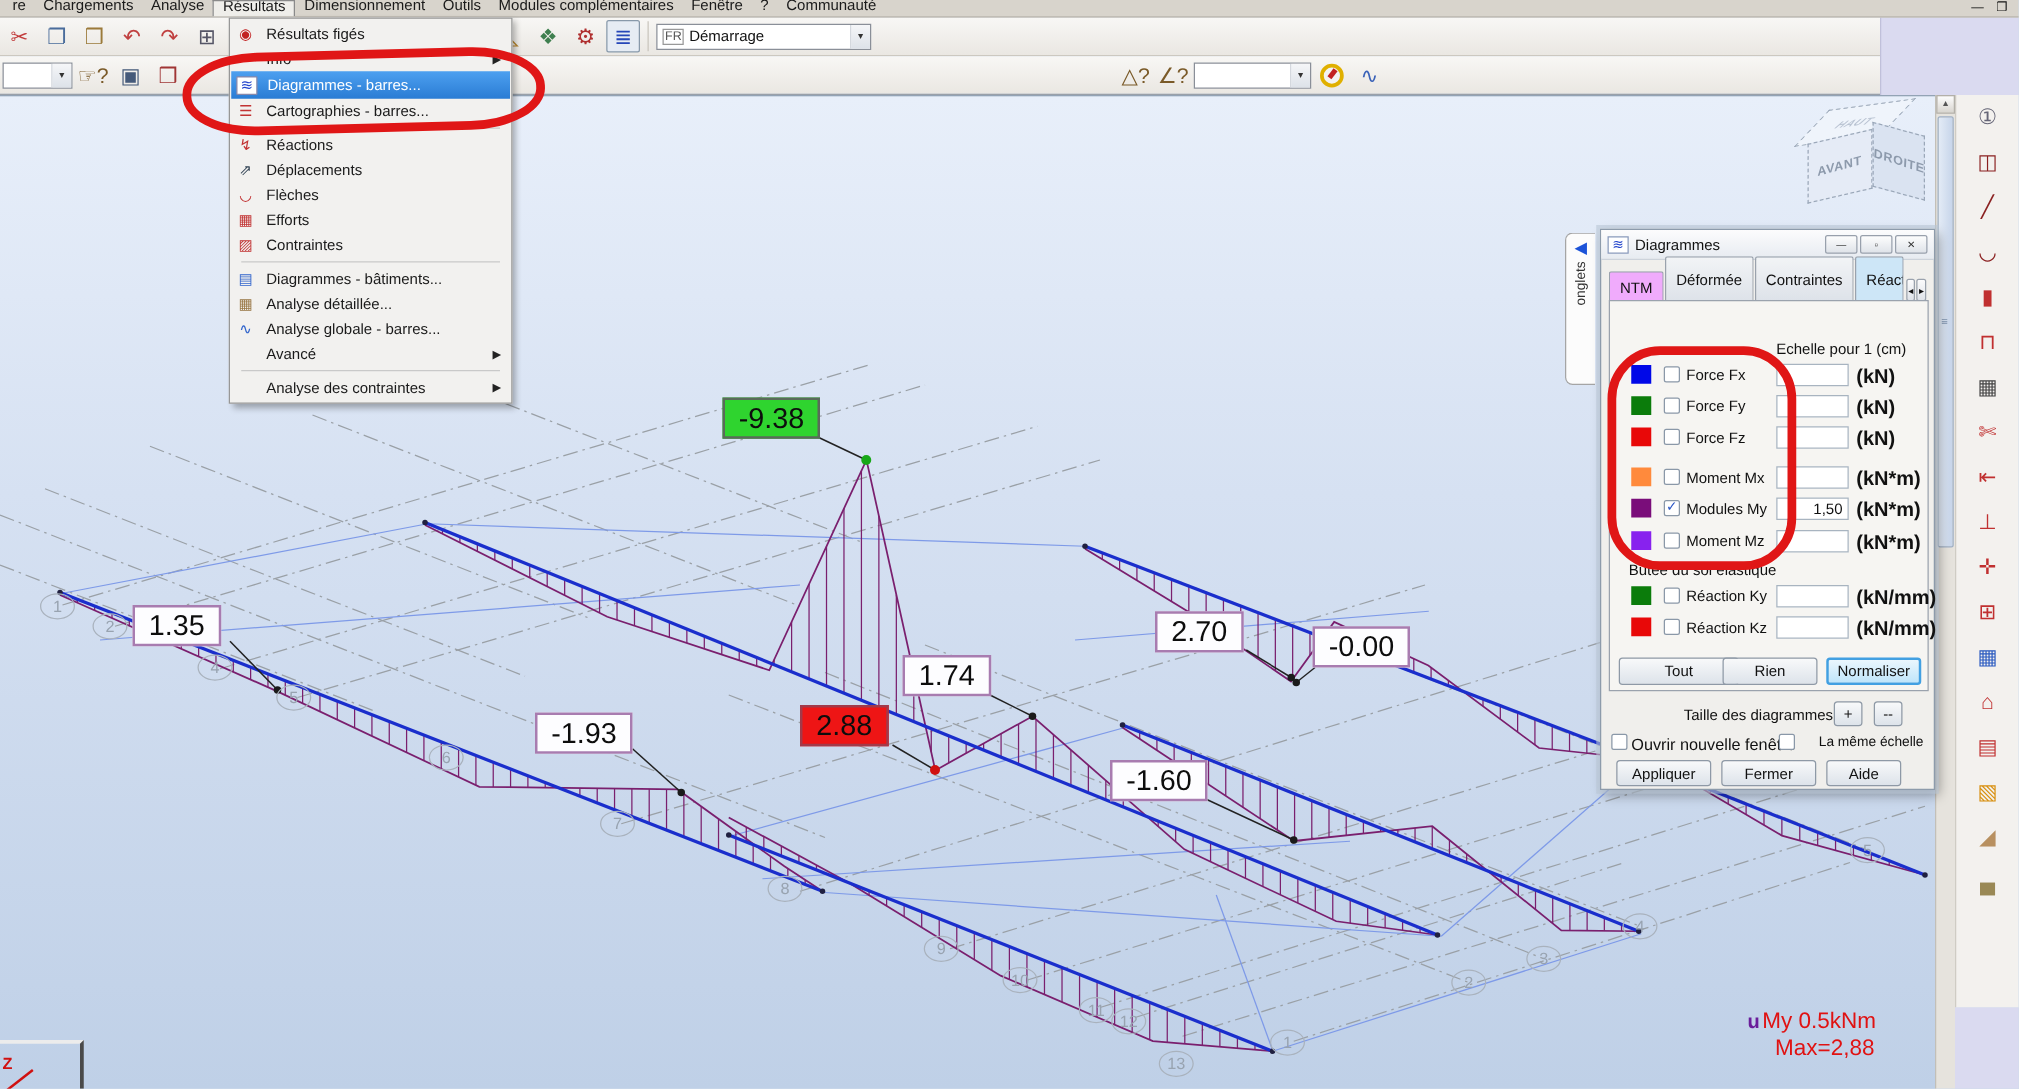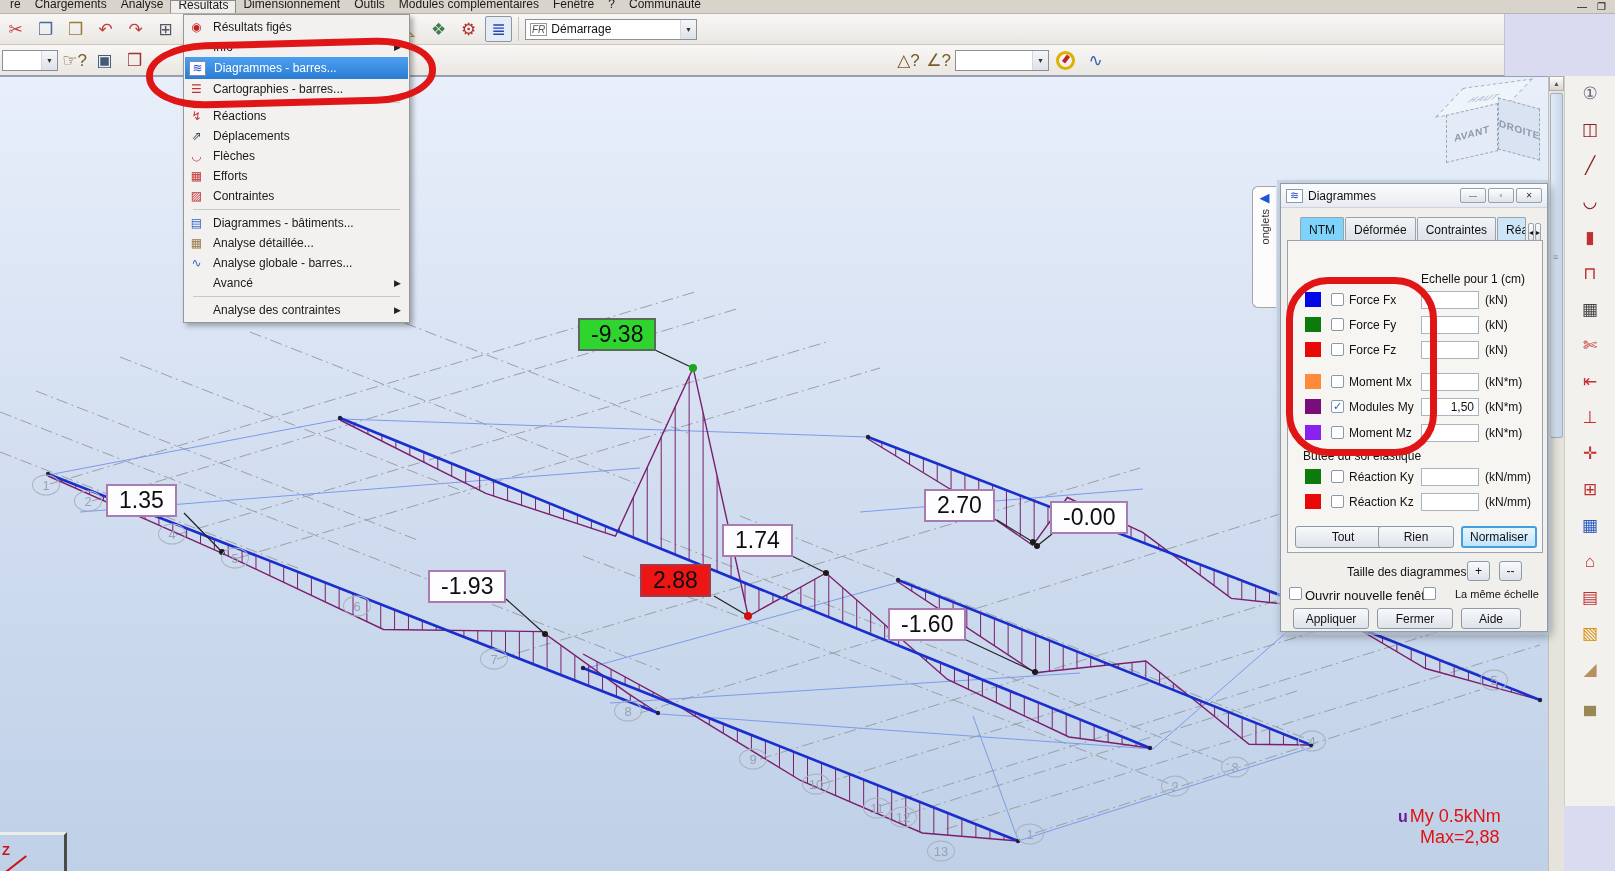--- a/index.html
+++ b/index.html
@@ -15,21 +15,21 @@
 
   
   .tb{position:absolute;left:0;width:1504px;height:31px;background:linear-gradient(#f8f7f5,#eae7e2);border-bottom:1px solid #ccc8c0;z-index:10;}
   .tb1{top:14px;} .tb2{top:45px;border-bottom:1px solid #9aa0a8;}
   .tb-group{position:absolute;top:0;height:100%;display:flex;align-items:center;gap:3px;}
   .tbtn{width:27px;height:26px;display:flex;align-items:center;justify-content:center;font-size:17px;border-radius:2px;}
   .tbtn.boxed{border:1px solid #8899aa;background:#e6ecf4;}
   .tsep{width:1px;height:24px;background:#c9c5bd;margin:0 3px;}
   .combo{height:21px;background:#fff;border:1px solid #8a8f98;display:flex;align-items:center;font-size:12px;padding-left:4px;color:#111;}
   .combo .arrow{margin-left:auto;width:16px;height:19px;display:flex;align-items:center;justify-content:center;font-size:7px;color:#333;border-left:1px solid #d4d8de;background:linear-gradient(#f5f6f8,#dde2e9);}
-  .lyt-prefix{font-size:10px;color:#555;border:1px solid #999;padding:0 1px;margin-right:4px;line-height:11px;font-style:italic;}
+  .lyt-prefix{font-size:10px;color:#555;border:1px solid #999;padding:0 1px;margin-right:4px;line-height:11px;}
   .gauge{width:19px;height:19px;border-radius:50%;background:#f3f3f3;border:3px solid #e0b000;position:relative;}
   .gauge::after{content:"";position:absolute;left:5px;top:1px;width:4px;height:8px;background:#c22222;transform:rotate(38deg);}
   .lavender{position:absolute;left:1504px;top:14px;width:111px;height:62px;background:#dadaf0;border-left:1px solid #c0c0da;z-index:10;}
 
   
   .canvasbg{position:absolute;left:0;top:76px;width:1548px;height:795px;background:linear-gradient(180deg,#e8effa 0%,#d6e1f2 40%,#bfd0e7 100%);border-top:1px solid #93a3b5;z-index:0;}
   svg.scene{position:absolute;left:0;top:0;z-index:1;pointer-events:none;}
 
   .vlabel{position:absolute;border:2px solid;padding:0 11px;font-size:23px;line-height:29px;color:#0d0d0d;white-space:nowrap;z-index:2;}
   .bubble{position:absolute;width:28px;height:21px;border:1px solid #a9b2bd;border-radius:50%;color:#98a3b0;font-size:13px;display:flex;align-items:center;justify-content:center;transform:translate(-50%,-50%);z-index:2;}
@@ -64,30 +64,30 @@
   .menu-item.hl .mi-ico{background:#fff;border:1px solid #88a;border-radius:1px;}
   .menu-sep{height:1px;background:#c9c9c9;margin:3px 9px;}
 
   
   .dialog{position:absolute;left:1280px;top:183px;width:268px;height:449px;background:#f0efec;border:1px solid #8d9bab;box-shadow:0 0 0 3px rgba(185,198,214,.6),3px 4px 9px rgba(0,0,0,.35);z-index:40;font-size:12px;color:#111;}
   .dlg-title{height:24px;display:flex;align-items:center;gap:5px;padding:0 5px;background:linear-gradient(#fcfcfd,#e7ebf1);border-bottom:1px solid #cdd3db;}
   .dlg-title .tico{width:17px;height:14px;background:#fff;border:1px solid #8899bb;color:#2244cc;font-size:11px;display:flex;align-items:center;justify-content:center;}
   .dlg-winbtns{margin-left:auto;display:flex;gap:2px;}
   .dlg-btn{width:26px;height:15px;border:1px solid #98a0ac;background:linear-gradient(#fdfdfd,#dfe3e9);display:flex;align-items:center;justify-content:center;font-size:8px;border-radius:2px;color:#333;}
   .tabs{position:absolute;left:6px;top:32px;right:6px;height:25px;display:flex;align-items:flex-end;gap:1px;}
-  .tab{height:24px;padding:0 8px;border:1px solid #9aa2ad;border-bottom:none;background:linear-gradient(#f2f4f6,#dde2e9);border-radius:2px 2px 0 0;font-size:12px;display:flex;align-items:center;white-space:nowrap;}
-  .tab.active{background:#7dd3fc;height:24px;margin-left:13px;}
+  .tab{height:36px;padding:0 8px;border:1px solid #9aa2ad;border-bottom:none;background:linear-gradient(#f2f4f6,#dde2e9);border-radius:2px 2px 0 0;font-size:12px;display:flex;align-items:center;white-space:nowrap;}
+  .tab.active{background:#f0abfc;height:24px;}
   .tab.partial{background:#cde6f7;max-width:54px;overflow:hidden;}
   .tab-scroll{width:15px;height:18px;border:1px solid #9aa2ad;background:linear-gradient(#fbfbfc,#dfe3e9);font-size:8px;display:flex;align-items:center;justify-content:center;border-radius:2px;}
   .tabpage{position:absolute;left:6px;top:56px;width:256px;height:313px;background:#f6f5f2;border:1px solid #9aa2ad;}
   .swatch{position:absolute;width:16px;height:15px;}
   .cb{position:absolute;width:13px;height:13px;background:#fff;border:1px solid #8a98a8;border-radius:2px;font-size:11px;color:#2a56c6;display:flex;align-items:center;justify-content:center;line-height:1;}
   .rlabel{position:absolute;font-size:12px;white-space:nowrap;}
   .field{position:absolute;width:58px;height:18px;background:#fff;border:1px solid #a8b4c0;font-size:12px;text-align:right;padding:0 4px;line-height:16px;}
-  .unit{position:absolute;font-size:12px;white-space:nowrap;}
+  .unit{position:absolute;font-size:16px;white-space:nowrap;font-weight:bold;}
   .btn{position:absolute;height:22px;border:1px solid #8e99a6;border-radius:3px;background:linear-gradient(#f8f9fa,#dde3ea);font-size:12px;display:flex;align-items:center;justify-content:center;}
   .btn.default{border:2px solid #42a0e2;background:linear-gradient(#eaf6fd,#c0e5fa);}
   .sizebtn{position:absolute;width:23px;height:20px;border:1px solid #8e99a6;border-radius:3px;background:linear-gradient(#f8f9fa,#dde3ea);font-size:12px;display:flex;align-items:center;justify-content:center;}
   .dlg-text{position:absolute;font-size:12px;white-space:nowrap;}
 
   
   .vscroll{position:absolute;left:1548px;top:76px;width:16px;height:795px;background:#e6e3dd;border-left:1px solid #c2bfb8;z-index:8;}
   .vs-btn{height:15px;border:1px solid #b3b0a9;background:linear-gradient(#fdfdfd,#d8d5cf);font-size:7px;color:#555;display:flex;align-items:center;justify-content:center;}
   .vs-thumb{position:absolute;top:17px;left:1px;width:13px;height:345px;background:linear-gradient(90deg,#e3ebf6,#c7d5ea);border:1px solid #9fb0c6;border-radius:2px;}
   .vs-thumb::after{content:"≡";position:absolute;left:2px;top:46%;font-size:9px;color:#8195b0;}

